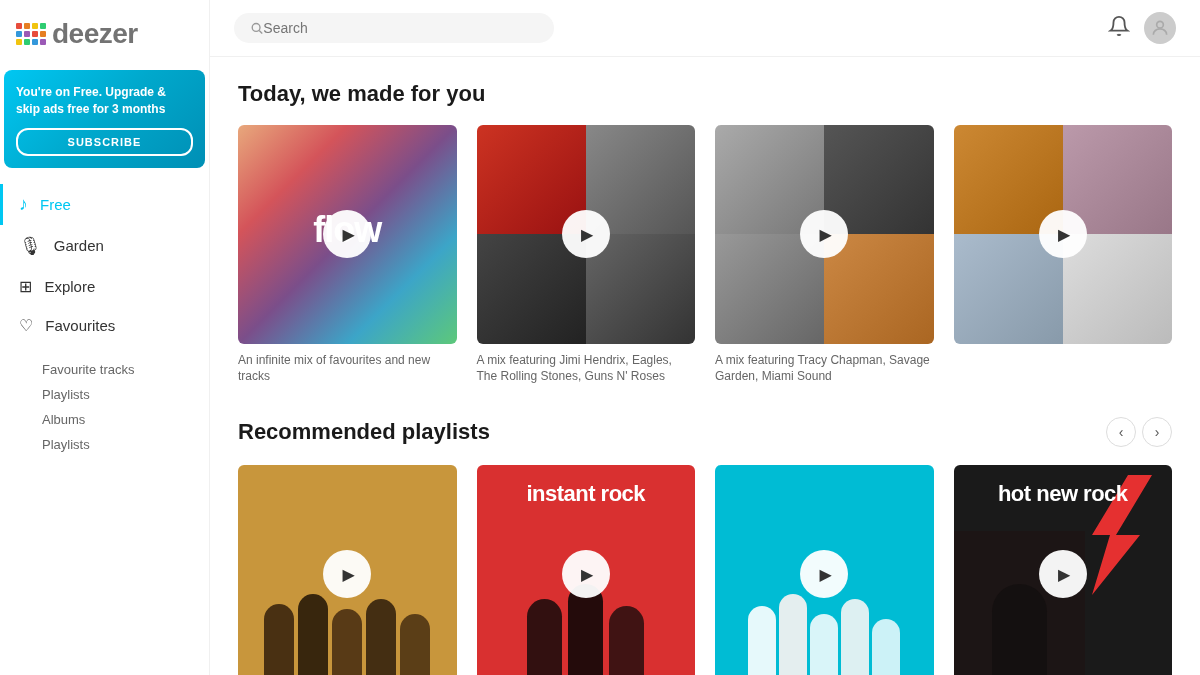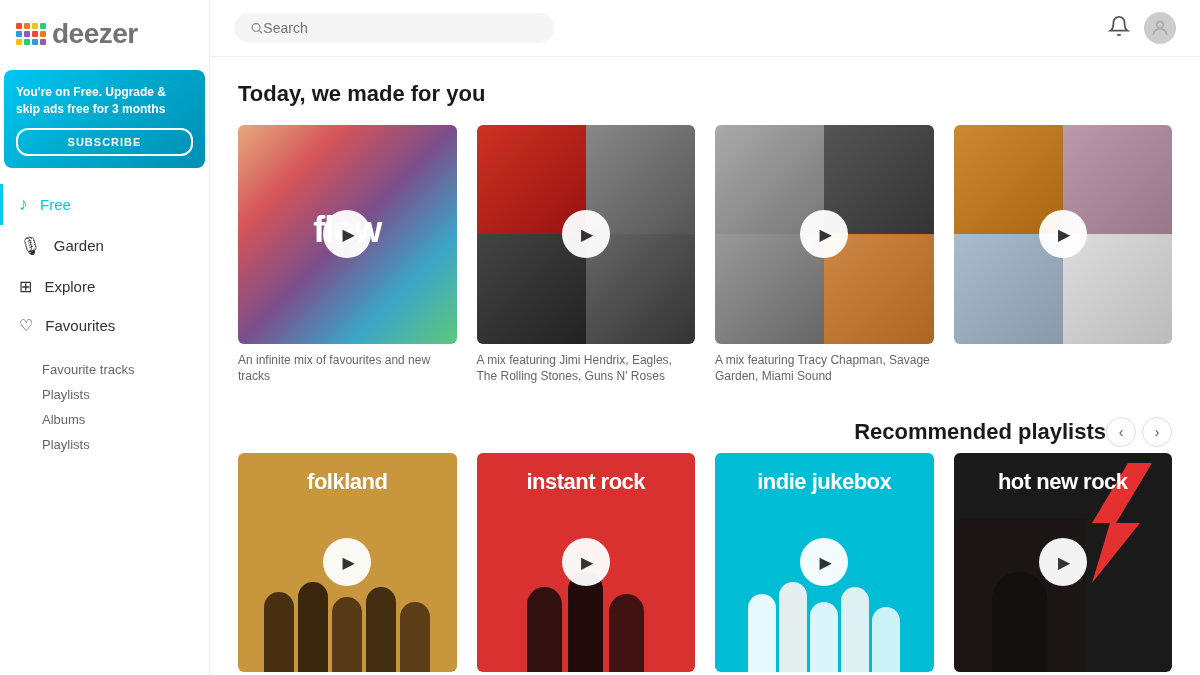--- a/index.html
+++ b/index.html
@@ -147,22 +147,22 @@
 
     .section-title {
       font-size: 22px;
       font-weight: 700;
       color: #1a1a1a;
       margin-bottom: 18px;
     }
     .section-header {
       display: flex;
       align-items: center;
-      justify-content: flex-end;
-      margin-bottom: 6px;
+      justify-content: space-between;
+      margin-bottom: 18px;
     }
     .nav-arrows { display: flex; gap: 6px; }
     .nav-arrow {
       width: 30px; height: 30px;
       border-radius: 50%;
       border: 1px solid #ddd;
       background: #fff;
       cursor: pointer;
       display: flex; align-items: center; justify-content: center;
       font-size: 14px; color: #555;
@@ -395,21 +395,20 @@
         <div class="card-thumb">
           <div style="width:100%;height:100%;background:#c8963c;position:relative;overflow:hidden;">
             <div style="position:absolute;bottom:-10px;left:0;right:0;height:75%;display:flex;align-items:flex-end;justify-content:center;gap:4px;">
               <div style="width:30px;height:90px;background:rgba(50,30,10,0.85);border-radius:15px 15px 0 0;"></div>
               <div style="width:30px;height:100px;background:rgba(40,25,8,0.9);border-radius:15px 15px 0 0;"></div>
               <div style="width:30px;height:85px;background:rgba(60,35,12,0.8);border-radius:15px 15px 0 0;"></div>
               <div style="width:30px;height:95px;background:rgba(45,28,10,0.85);border-radius:15px 15px 0 0;"></div>
               <div style="width:30px;height:80px;background:rgba(55,32,11,0.75);border-radius:15px 15px 0 0;"></div>
             </div>
           </div>
-          <span class="playlist-label">folkland</span>
           <div class="play-btn"></div>
         </div>
 
       </div>
 
       <div class="card playlist-card">
         <div class="card-thumb">
           <div style="width:100%;height:100%;background:#d93030;position:relative;overflow:hidden;">
             <div style="position:absolute;bottom:-10px;left:0;right:0;height:80%;display:flex;align-items:flex-end;justify-content:center;gap:6px;">
               <div style="width:35px;height:95px;background:rgba(20,10,10,0.85);border-radius:18px 18px 0 0;"></div>
@@ -427,21 +426,20 @@
         <div class="card-thumb">
           <div style="width:100%;height:100%;background:#00bcd4;position:relative;overflow:hidden;">
             <div style="position:absolute;bottom:-10px;left:0;right:0;height:75%;display:flex;align-items:flex-end;justify-content:center;gap:3px;">
               <div style="width:28px;height:88px;background:rgba(255,255,255,0.9);border-radius:14px 14px 0 0;"></div>
               <div style="width:28px;height:100px;background:rgba(240,240,240,0.95);border-radius:14px 14px 0 0;"></div>
               <div style="width:28px;height:80px;background:rgba(255,255,255,0.85);border-radius:14px 14px 0 0;"></div>
               <div style="width:28px;height:95px;background:rgba(245,245,245,0.9);border-radius:14px 14px 0 0;"></div>
               <div style="width:28px;height:75px;background:rgba(255,255,255,0.8);border-radius:14px 14px 0 0;"></div>
             </div>
           </div>
-          <span class="playlist-label">indie jukebox</span>
           <div class="play-btn"></div>
         </div>
 
       </div>
 
       <div class="card playlist-card">
         <div class="card-thumb">
           <div style="width:100%;height:100%;background:#1a1a1a;position:relative;overflow:hidden;">
 
             <div style="position:absolute;top:10px;right:20px;width:60px;height:120px;background:#e53030;clip-path:polygon(60% 0%,100% 0%,40% 50%,80% 50%,0% 100%,30% 50%,0% 50%);"></div>

